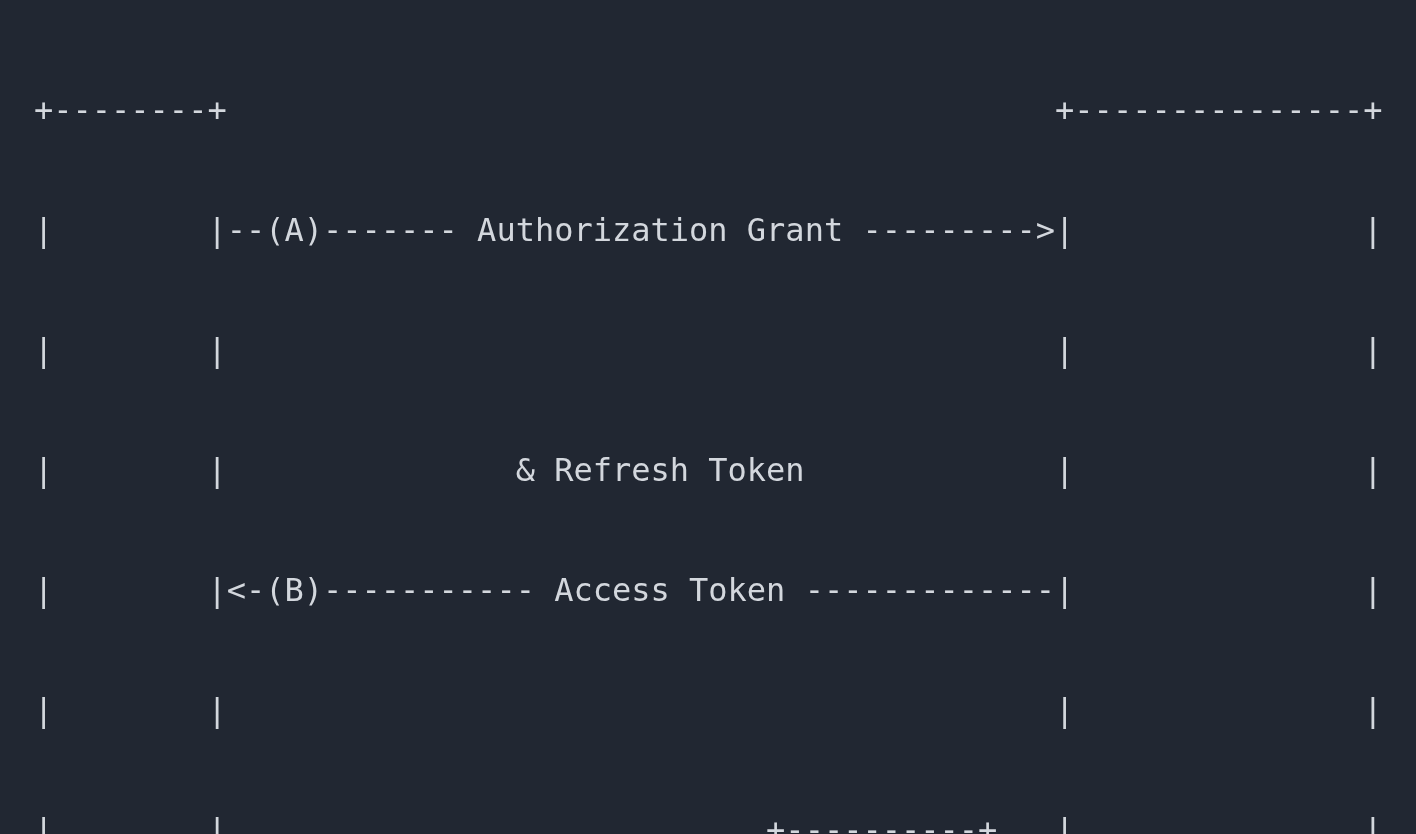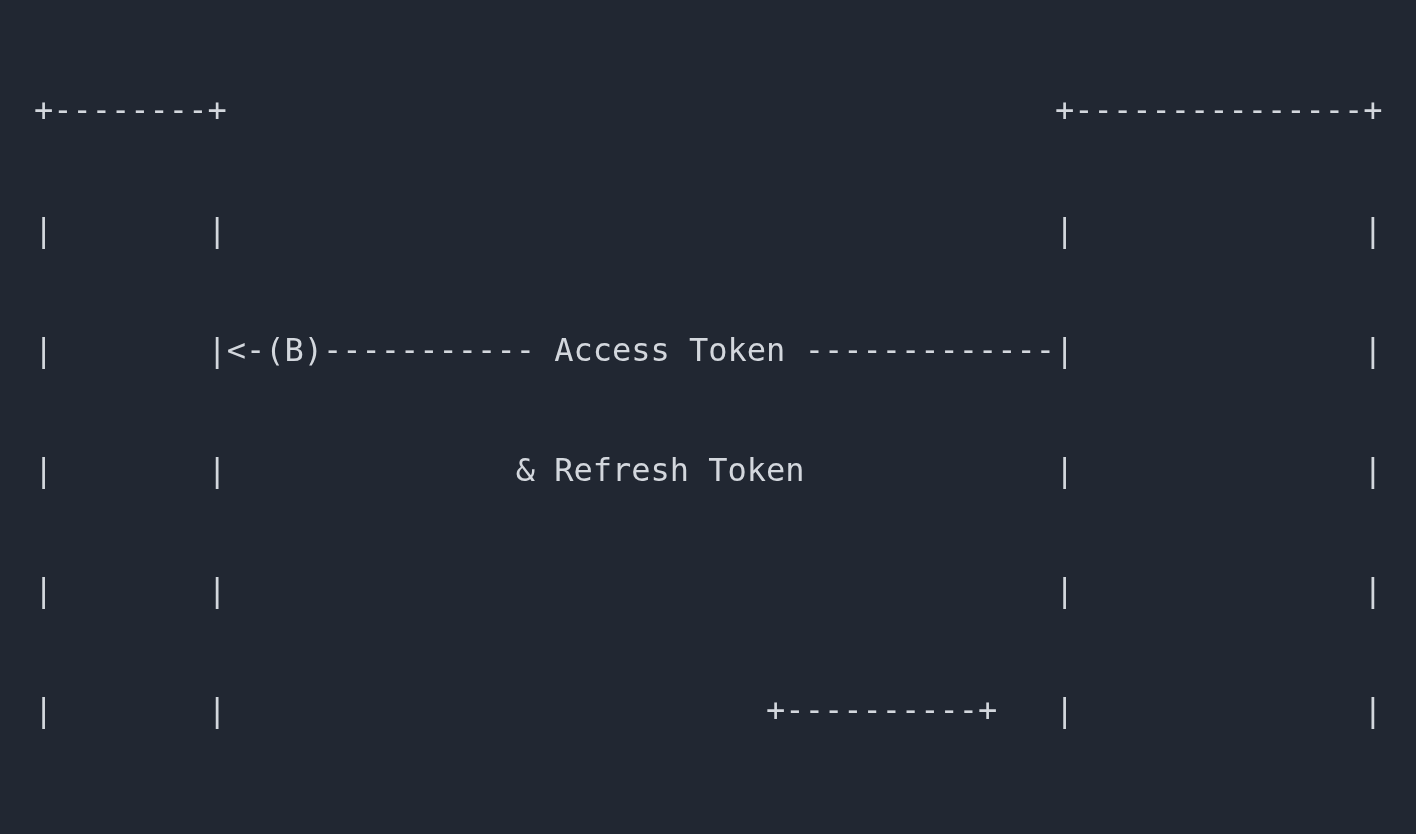--- a/index.html
+++ b/index.html
@@ -31,23 +31,24 @@
     height: 40px;
     white-space: pre;
   }
 </style>
 </head>
 <body>
 
 <div class="screen">
   <div class="ascii">
     <div class="ascii-line">+--------+                                           +---------------+</div>
+    <div class="ascii-line">|        |--(A)------- Authorization Grant ---------&gt;|               |</div>
     <div class="ascii-line">|        |                                           |               |</div>
+    <div class="ascii-line">|        |               &amp; Refresh Token             |               |</div>
     <div class="ascii-line">|        |&lt;-(B)----------- Access Token -------------|               |</div>
-    <div class="ascii-line">|        |               &amp; Refresh Token             |               |</div>
     <div class="ascii-line">|        |                                           |               |</div>
     <div class="ascii-line">|        |                            +----------+   |               |</div>
     
     
     
     
     
     
     
     

